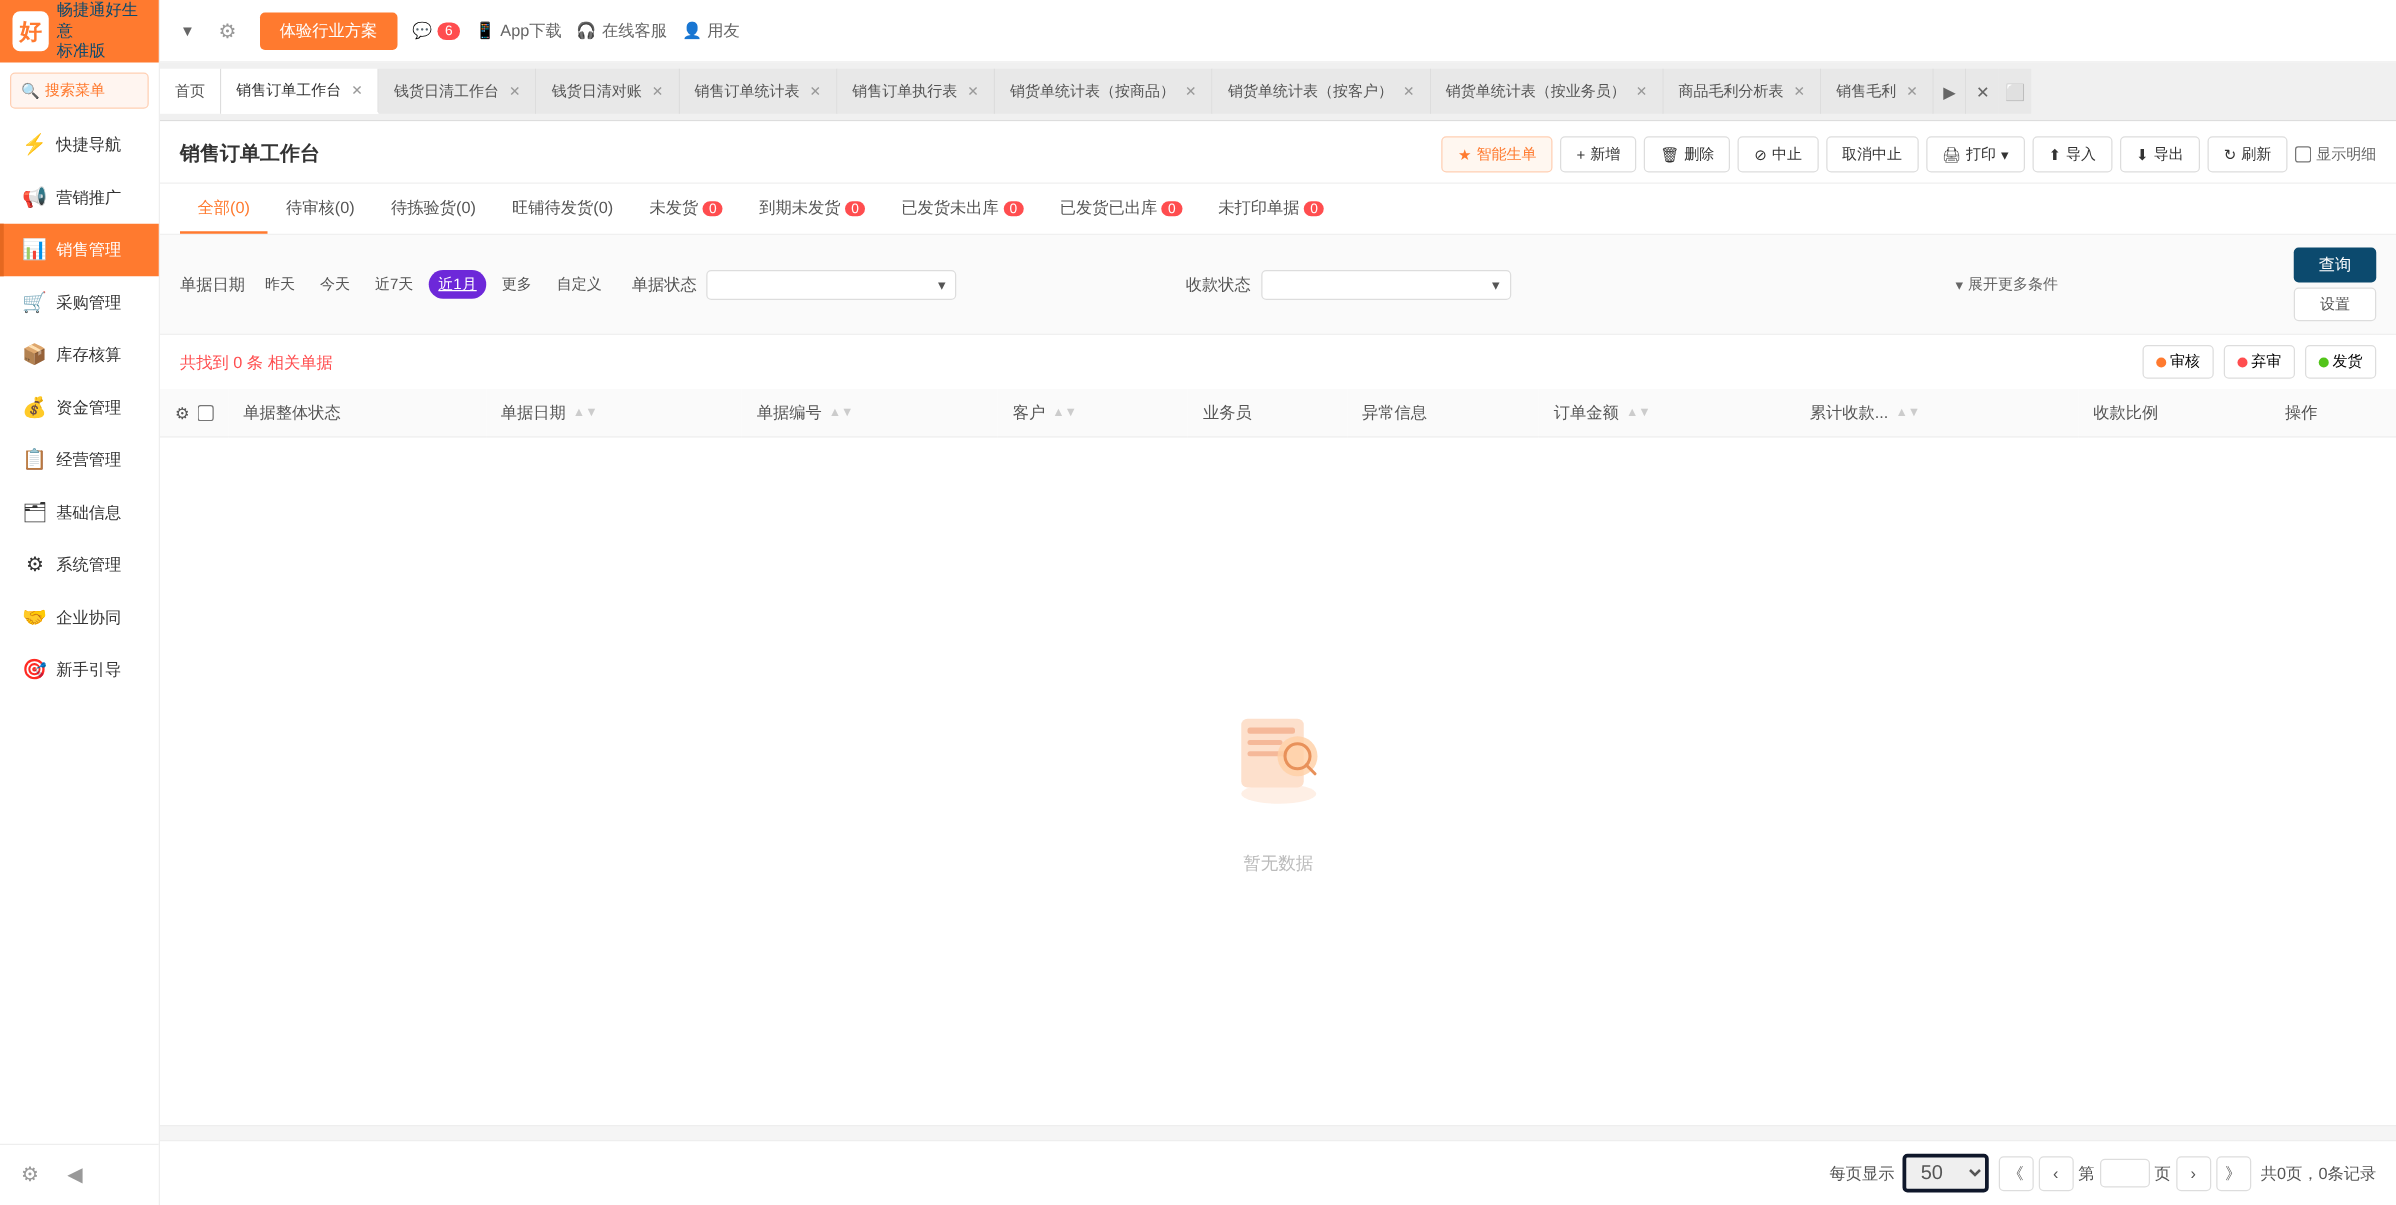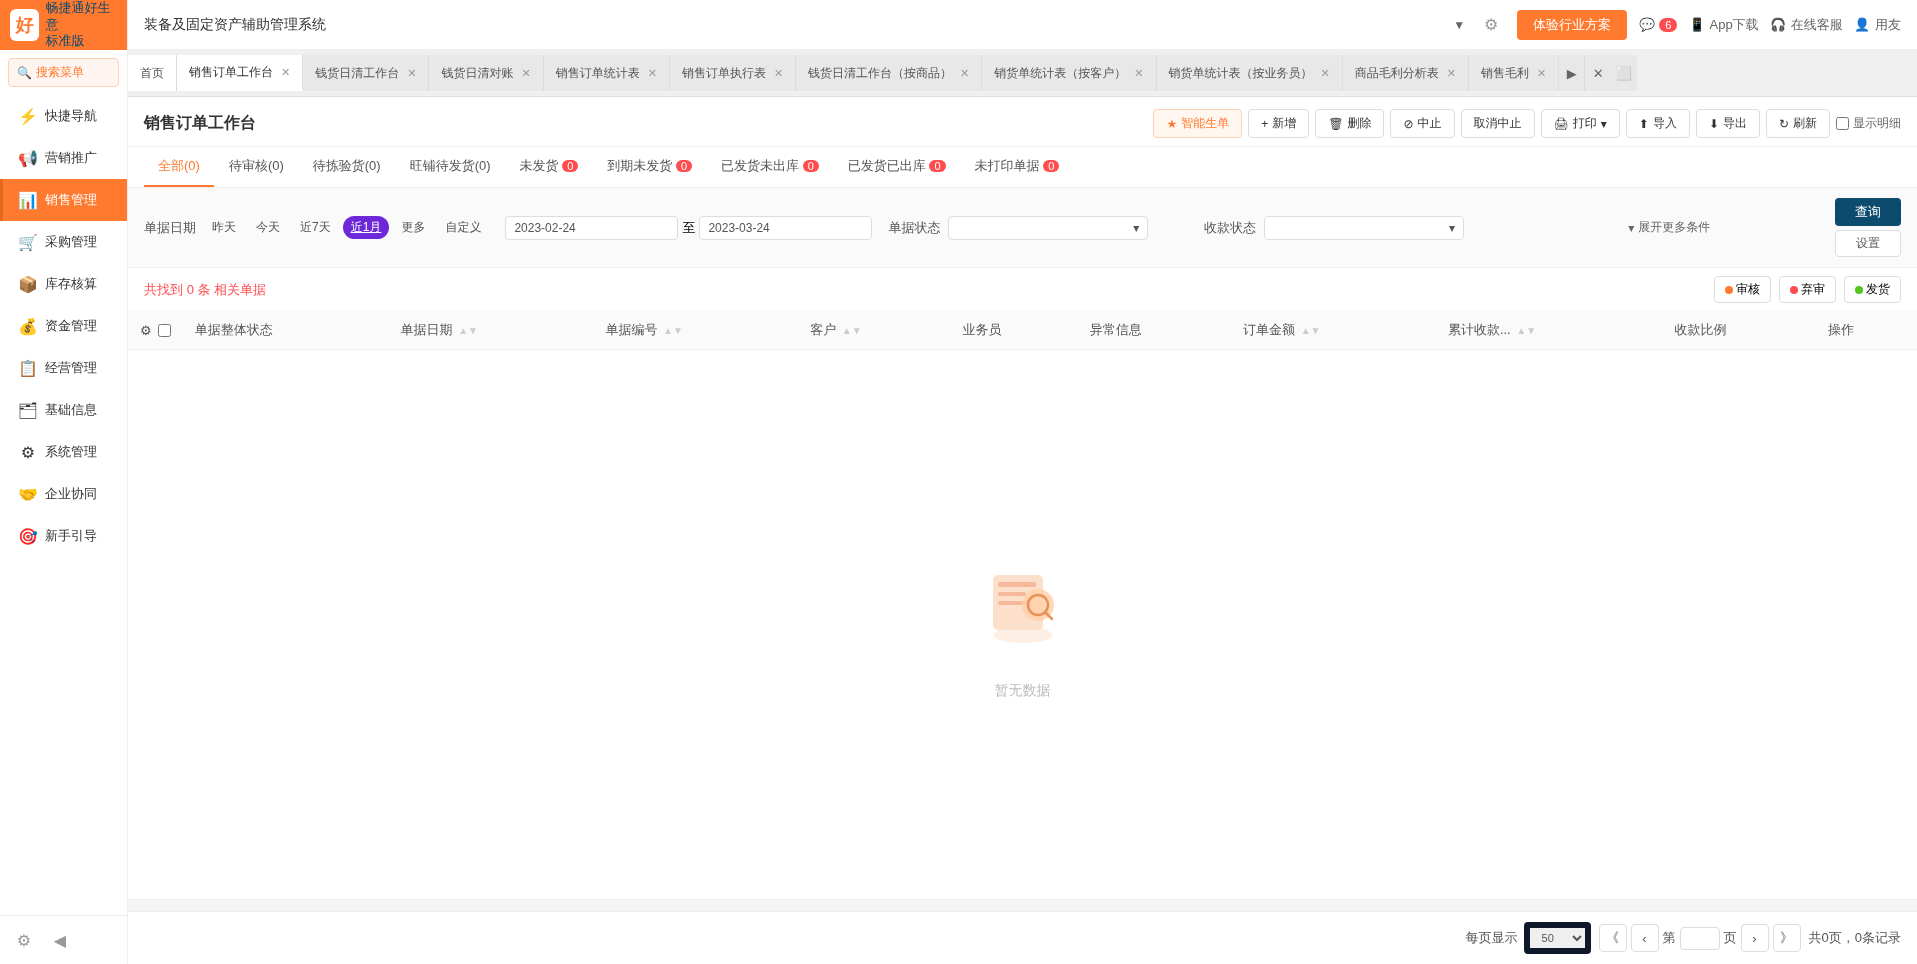--- a/index.html
+++ b/index.html
@@ -86,21 +86,21 @@
     .checkbox-col { width: 40px; }
 
     
     .empty-state { flex: 1; display: flex; flex-direction: column; align-items: center; justify-content: center; color: #ccc; gap: 20px; }
     .empty-icon { width: 100px; height: 100px; margin-bottom: 12px; }
     .empty-text { font-size: 14px; color: #bbb; }
 
     
     .pagination { padding: 10px 16px; border-top: 1px solid #eee; display: flex; align-items: center; justify-content: flex-end; gap: 8px; flex-shrink: 0; }
     .page-size { display: flex; align-items: center; gap: 6px; font-size: 13px; color: #555; }
-    .page-size-select { border: 6px solid #0f172a; border-radius: 4px; padding: 3px 8px; font-size: 11px; color: #555; }
+    .page-size-select { border: 3px solid #0f172a; border-radius: 4px; padding: 3px 8px; font-size: 16px; color: #555; }
     .page-nav { display: flex; align-items: center; gap: 4px; }
     .page-btn { width: 28px; height: 28px; display: flex; align-items: center; justify-content: center; border: 1px solid #ddd; border-radius: 4px; cursor: pointer; font-size: 13px; color: #555; background: #fff; }
     .page-input { width: 40px; border: 1px solid #ddd; border-radius: 4px; padding: 3px 6px; text-align: center; font-size: 13px; }
     .page-total { font-size: 13px; color: #555; }
 
     
     .hscroll { height: 12px; background: #f5f5f5; border-top: 1px solid #eee; flex-shrink: 0; overflow-x: auto; }
     .hscroll-inner { width: 1200px; height: 1px; }
   </style>
 </head>
@@ -166,21 +166,20 @@
   </div>
   <div class="sidebar-footer">
     <div class="sidebar-footer-btn">⚙</div>
     <div class="sidebar-footer-btn">◀</div>
   </div>
 </div>
 
 <div class="main">
 
   <div class="topbar">
-    <span class="topbar-title">装备及固定资产辅助管理系统</span>
     <div style="display:flex;align-items:center;gap:4px;color:#666;font-size:12px;cursor:pointer;">▼</div>
     <div style="width:28px;height:28px;display:flex;align-items:center;justify-content:center;color:#999;cursor:pointer;font-size:16px;">⚙</div>
     <button class="topbar-btn">体验行业方案</button>
     <div class="topbar-actions">
       <div class="topbar-icon-btn">
         <span>💬</span>
         <span class="badge">6</span>
       </div>
       <div class="topbar-icon-btn">
         <span>📱</span>
@@ -215,21 +214,21 @@
     </div>
     <div class="tab">
       <span>销售订单统计表</span>
       <span class="tab-close">✕</span>
     </div>
     <div class="tab">
       <span>销售订单执行表</span>
       <span class="tab-close">✕</span>
     </div>
     <div class="tab">
-      <span>钱货日清工作台（按商品）</span>
+      <span>销货单统计表（按商品）</span>
       <span class="tab-close">✕</span>
     </div>
     <div class="tab">
       <span>销货单统计表（按客户）</span>
       <span class="tab-close">✕</span>
     </div>
     <div class="tab">
       <span>销货单统计表（按业务员）</span>
       <span class="tab-close">✕</span>
     </div>
@@ -328,25 +327,20 @@
       <div class="search-field">
         <span class="search-label">单据日期</span>
         <div class="date-shortcuts">
           <span class="date-shortcut">昨天</span>
           <span class="date-shortcut">今天</span>
           <span class="date-shortcut">近7天</span>
           <span class="date-shortcut active">近1月</span>
           <span class="date-shortcut">更多</span>
           <span class="date-shortcut">自定义</span>
         </div>
-      </div>
-      <div style="display:flex;align-items:center;gap:4px;">
-        <input class="date-input" type="text" value="2023-02-24" style="">
-        <span>至</span>
-        <input class="date-input" type="text" value="2023-03-24" style="">
       </div>
       <div class="status-field">
         <span class="search-label">单据状态</span>
         <div class="status-select" style="width:200px;">
           <span></span>
           <span>▾</span>
         </div>
       </div>
       <div class="status-field">
         <span class="search-label">收款状态</span>

